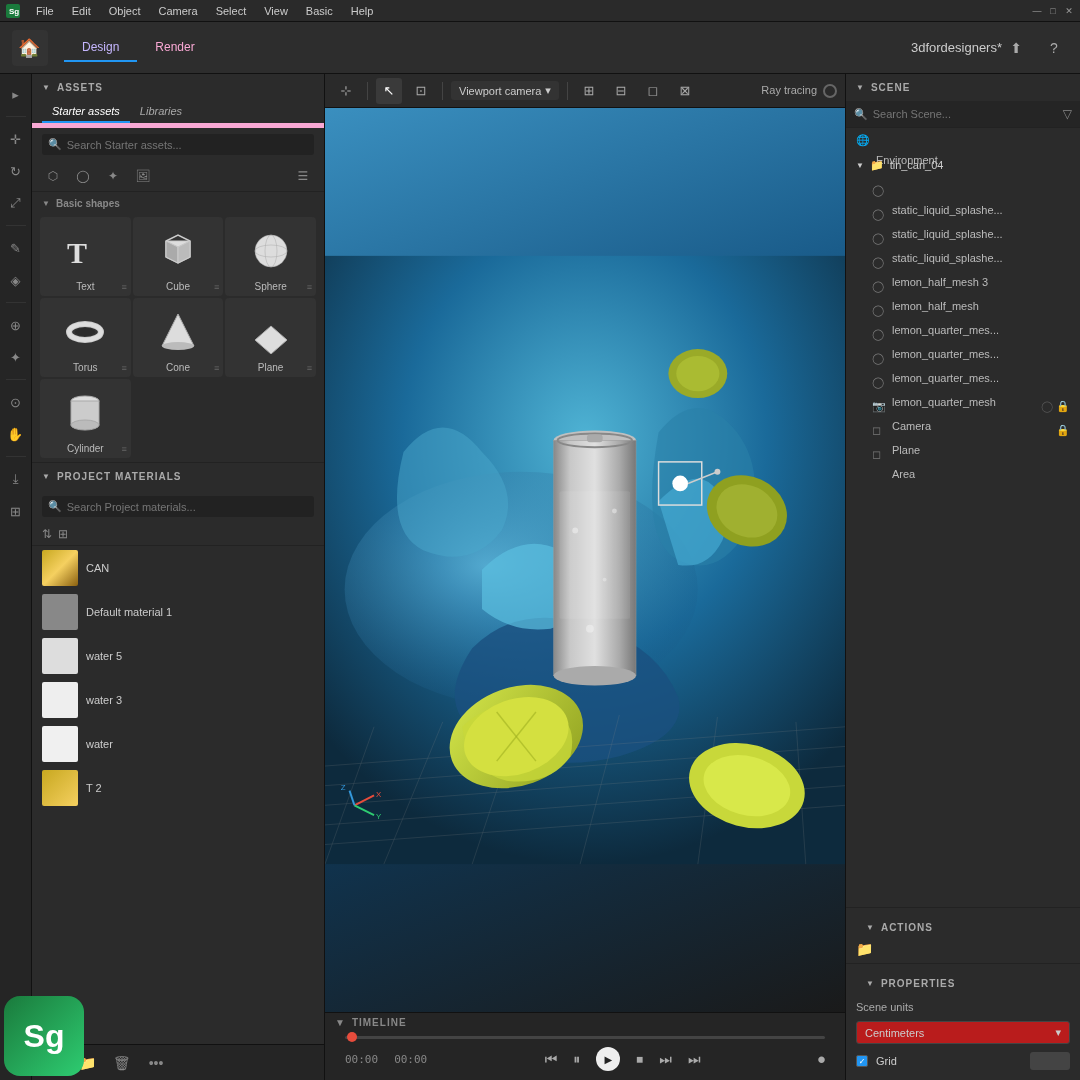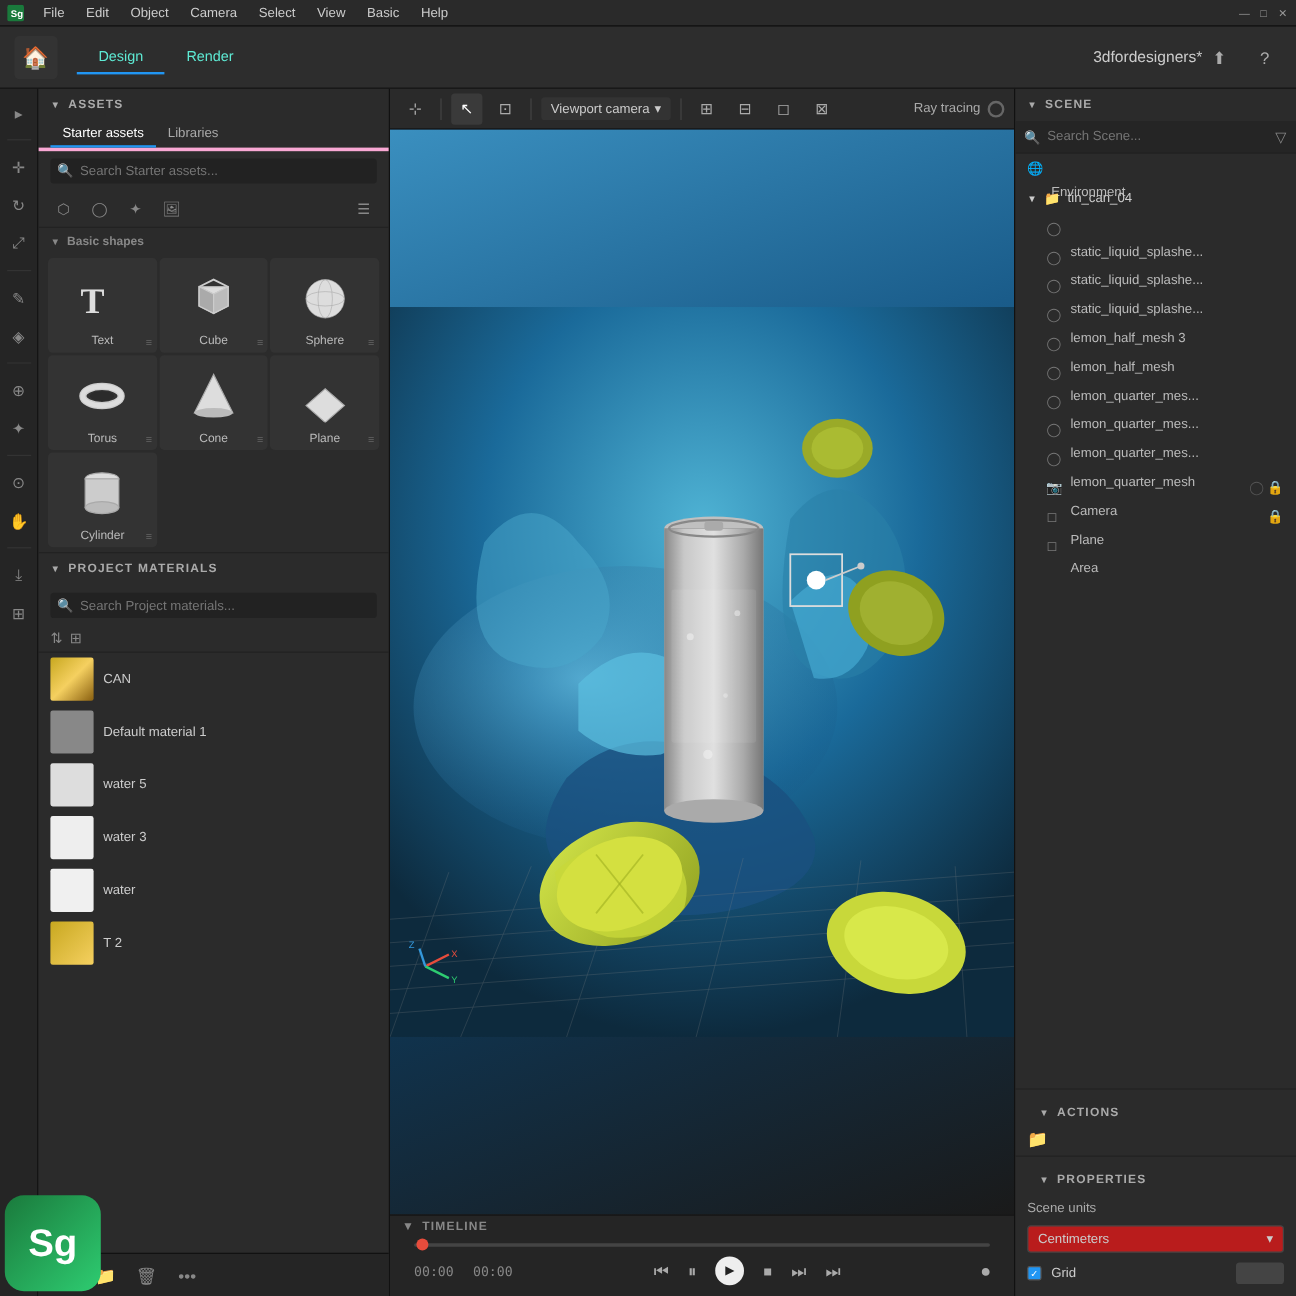--- a/index.html
+++ b/index.html
@@ -71,26 +71,26 @@
       margin-right: 16px;
       font-size: 18px;
     }
     .header-tabs {
       display: flex;
       gap: 0;
     }
     .header-tab {
       padding: 6px 18px;
       font-size: 12px;
-      color: #5eead4;
+      color: #f9a8d4;
       cursor: pointer;
       border-bottom: 2px solid transparent;
     }
     .header-tab.active {
-      color: #5eead4;
+      color: #c4b5fd;
       border-bottom: 2px solid #2196f3;
     }
     .header-title {
       flex: 1;
       text-align: right;
       font-size: 13px;
       color: #ccc;
     }
     .header-right {
       display: flex;
@@ -159,21 +159,22 @@
       cursor: pointer;
     }
     .panel-section-header .triangle {
       margin-right: 6px;
       font-size: 8px;
     }
 
     .assets-tabs {
       display: flex;
       padding: 0 10px;
-      border-bottom: 3px solid #f9a8d4;
+      border-bottom: 5px solid #f9a8d4;
+      font-style: italic;
     }
     .assets-tab {
       padding: 4px 10px;
       font-size: 11px;
       cursor: pointer;
       color: #aaa;
       border-bottom: 2px solid transparent;
     }
     .assets-tab.active {
       color: #fff;

